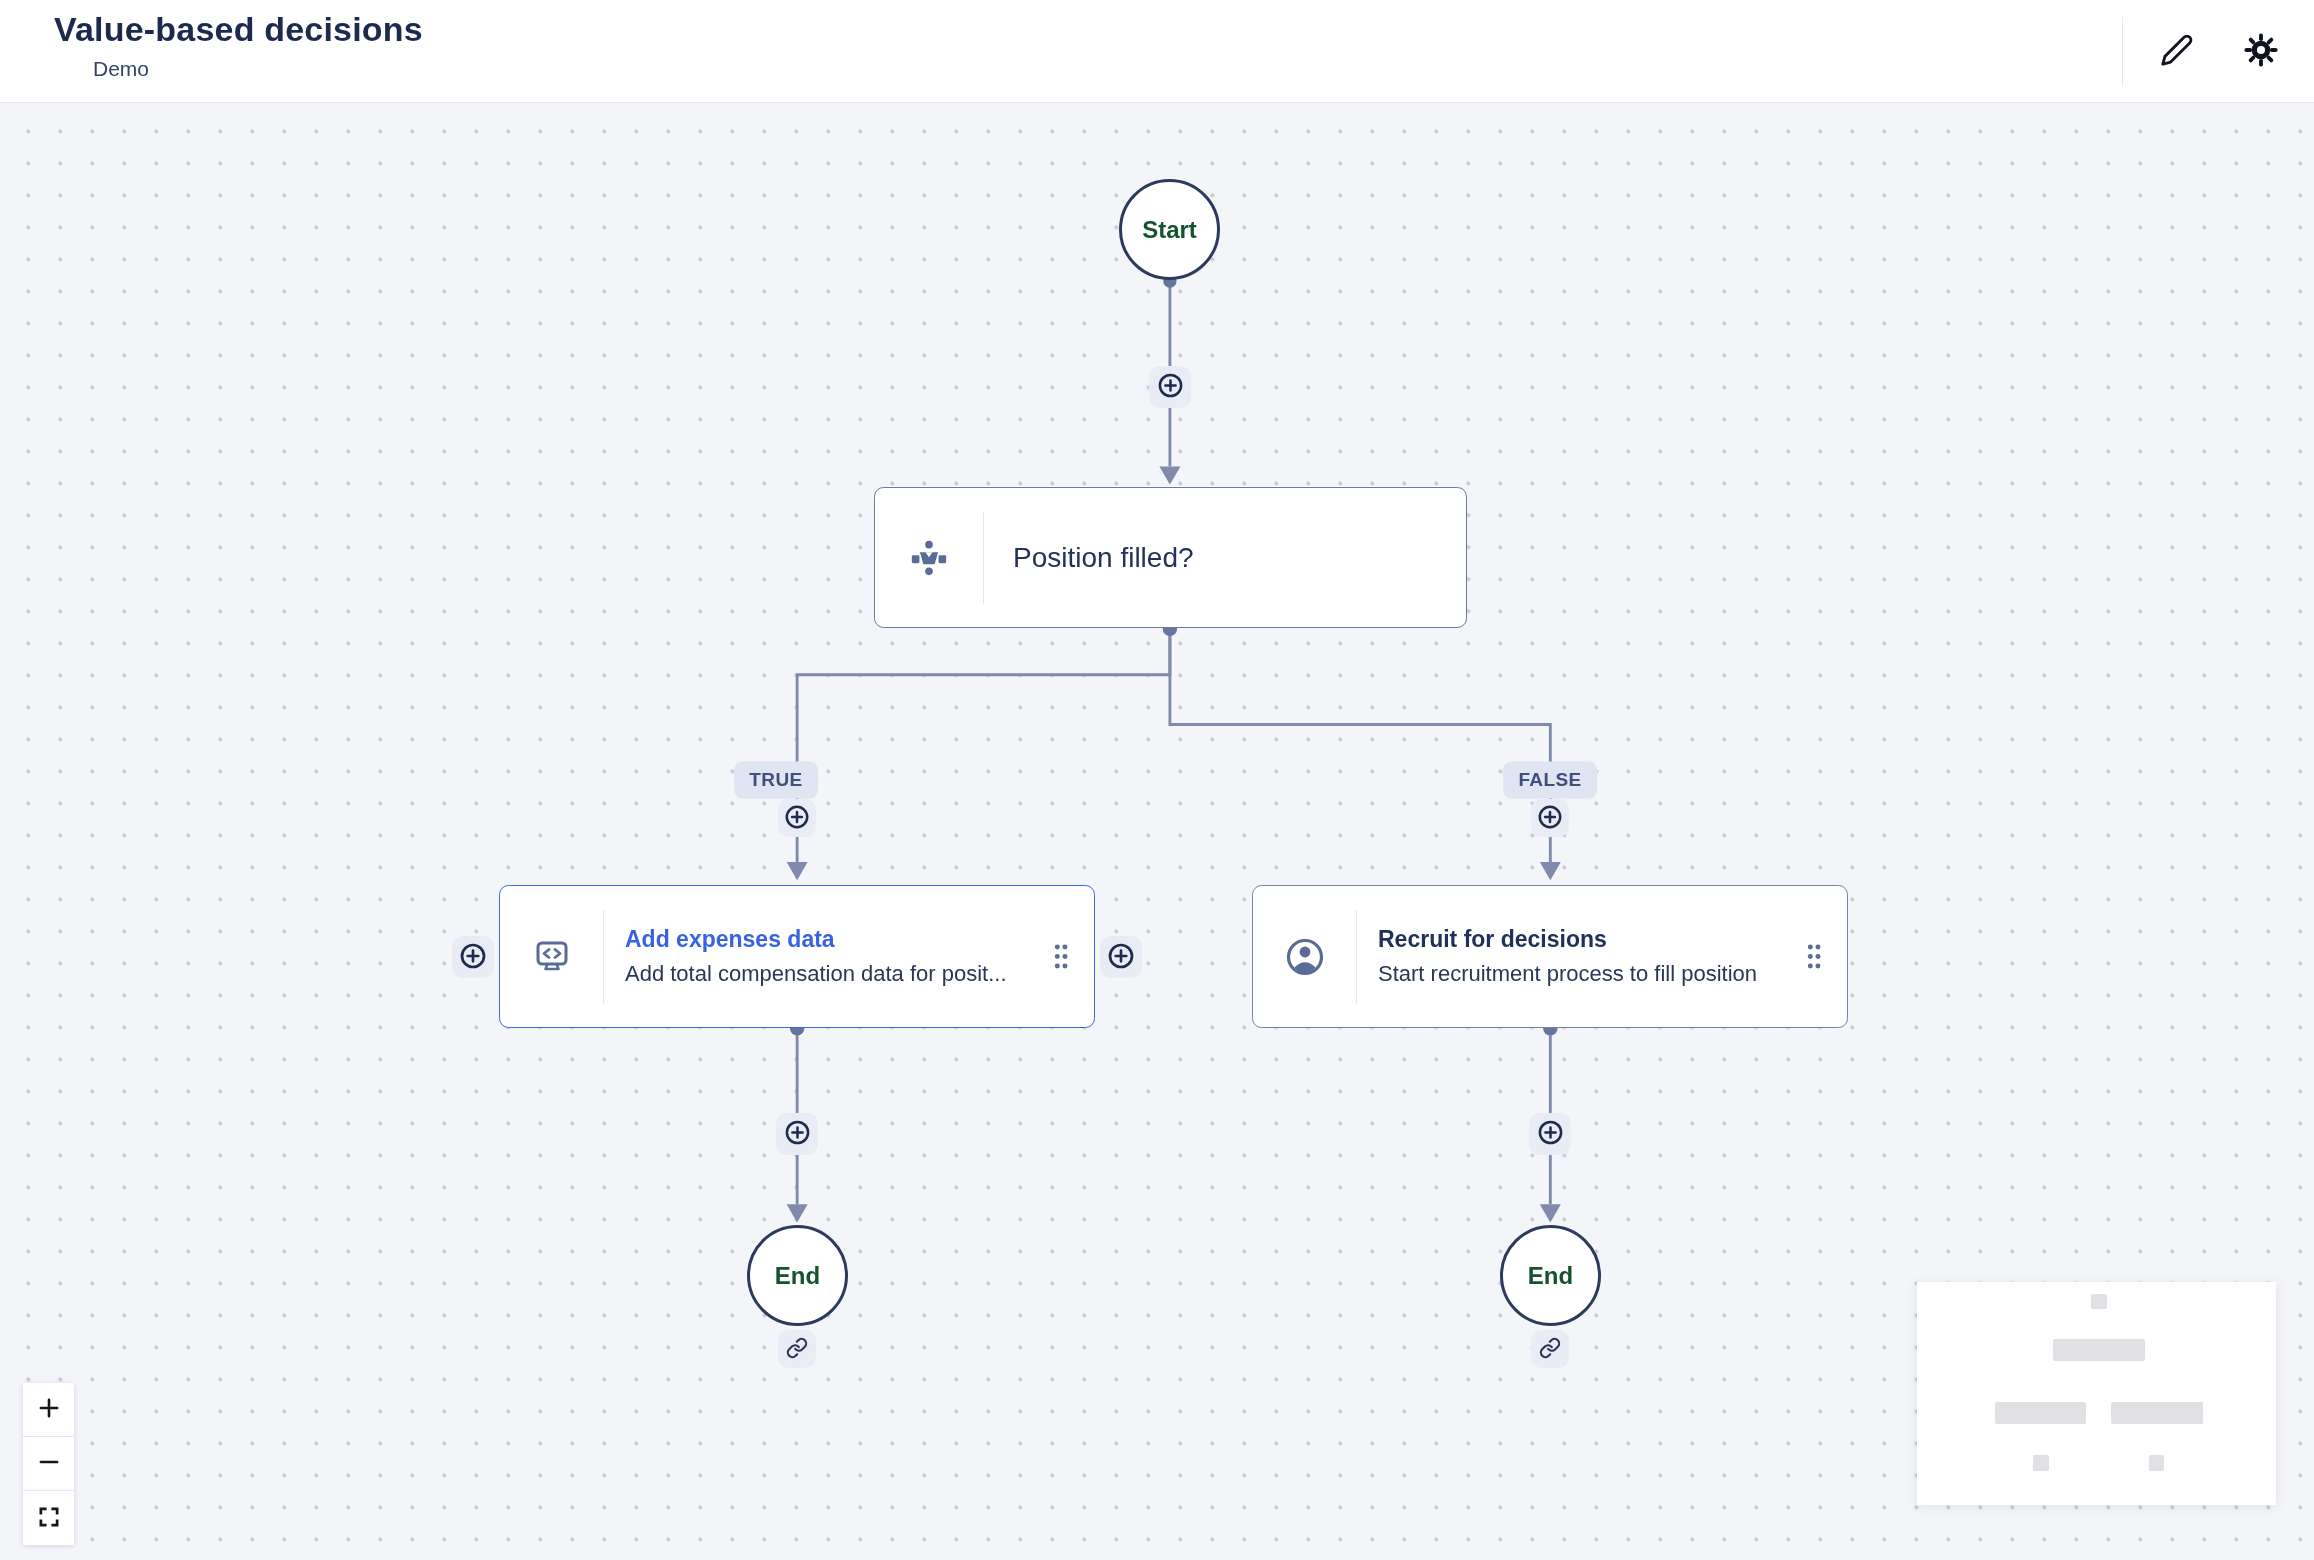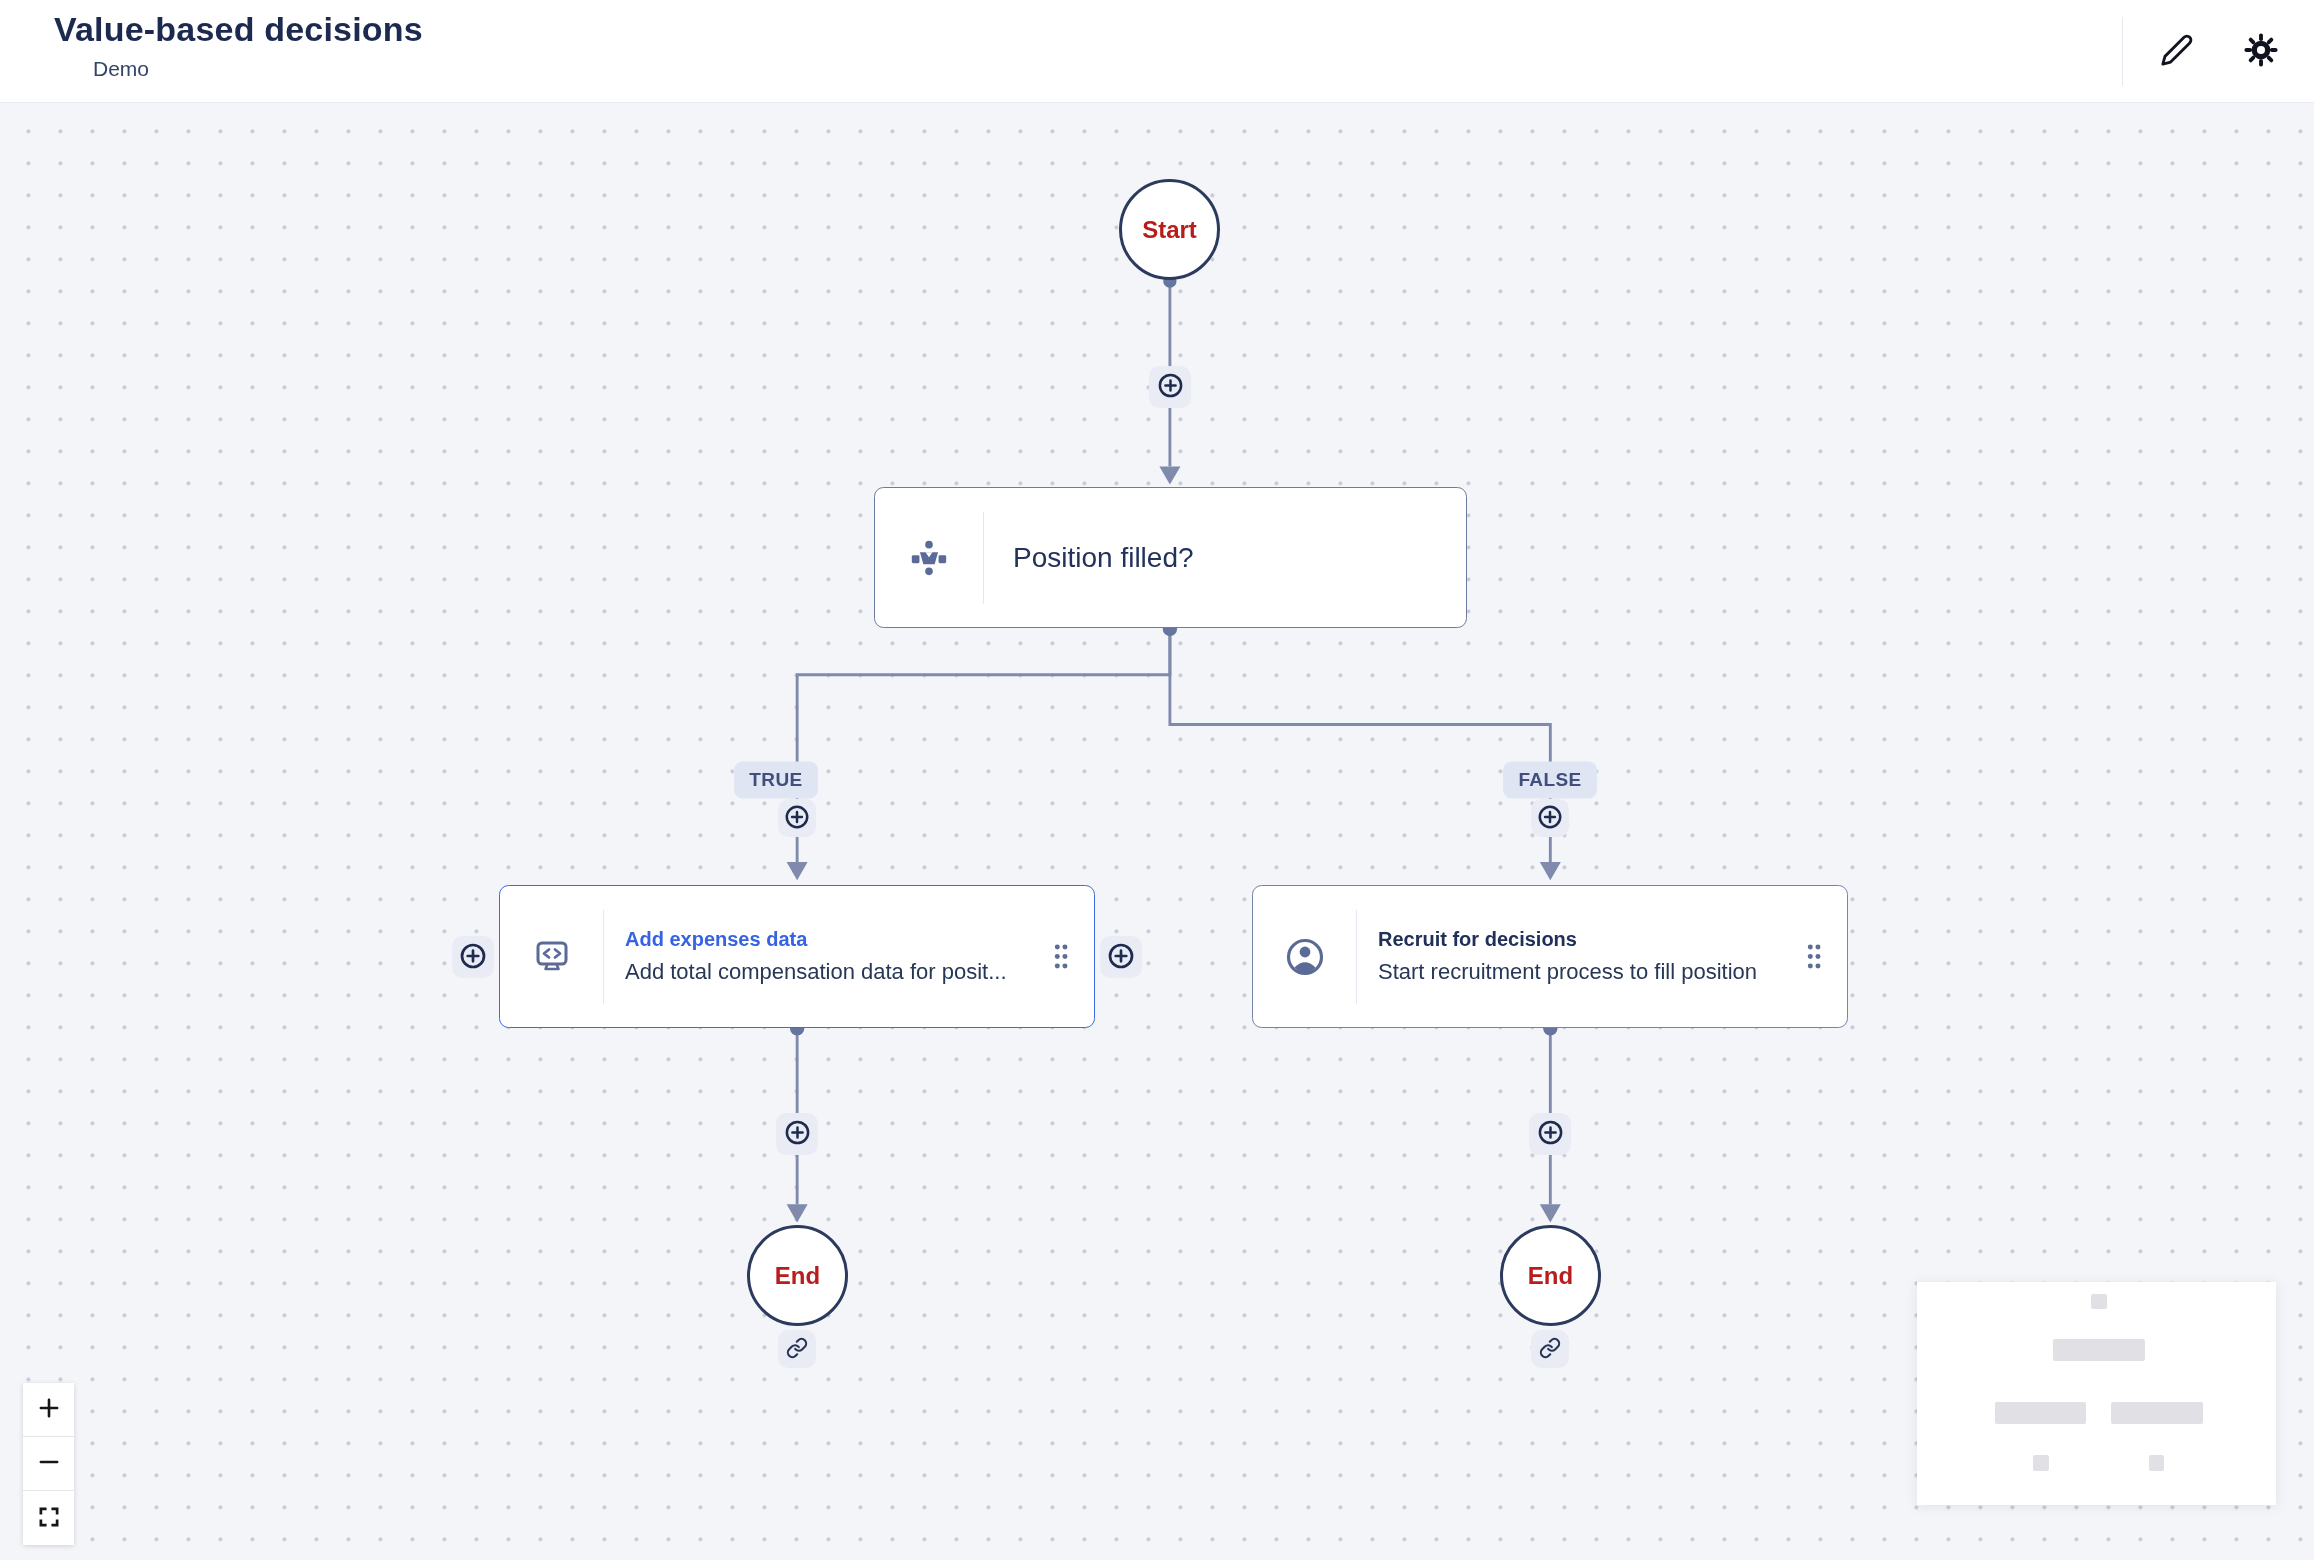--- a/index.html
+++ b/index.html
@@ -17,37 +17,37 @@
   
   .canvas { position:relative; width:2314px; height:1458px; background:#f4f5f8;
     background-image: radial-gradient(circle, #c7cad5 1.6px, transparent 1.6px);
     background-size: 32px 32px; background-position: 12.4px 12.4px; overflow:hidden; }
 
   .edges { position:absolute; left:0; top:0; }
 
   
   .event-circle { position:absolute; width:101px; height:101px; border-radius:50%; background:#ffffff;
     border:3.8px solid #2c3a5e; display:flex; align-items:center; justify-content:center;
-    font-size:24px; font-weight:700; color:#b91c1c; cursor:pointer; }
+    font-size:24px; font-weight:700; color:#14532d; cursor:pointer; }
 
   
   .decision-node { position:absolute; left:874px; top:384px; width:593px; height:141px; background:#ffffff;
     border:1.4px solid #6d7ba2; border-radius:9.6px; display:flex; align-items:center; cursor:pointer; }
   .decision-node .icon-cell { width:108px; display:flex; align-items:center; justify-content:center; }
   .decision-node .v-divider { width:1px; height:92px; background:#e4e7f0; }
   .decision-label { font-size:28px; color:#22325a; padding-left:29px; }
 
   
   .task-node { position:absolute; top:782px; width:596px; height:143px; background:#ffffff;
     border:1.9px solid #7583a9; border-radius:9.6px; display:flex; align-items:center; cursor:pointer; }
   .task-node.selected { border-color:#3d6ae2; }
   .task-node .icon-cell { width:103px; display:flex; align-items:center; justify-content:center; flex:none; }
   .task-node .v-divider { width:1px; height:94px; background:#e4e7f0; flex:none; }
   .task-text { flex:1; min-width:0; padding:0 13.4px 0 21px; }
-  .task-title { font-size:20px; font-weight:700; color:#20305a; white-space:nowrap; overflow:hidden; }
+  .task-title { font-size:23px; font-weight:700; color:#20305a; white-space:nowrap; overflow:hidden; }
   .task-node.selected .task-title { color:#3662e3; }
   .task-subtitle { font-size:22px; color:#273756; margin-top:8.6px; white-space:nowrap; overflow:hidden; }
   .drag-handle { flex:none; margin-right:25px; cursor:grab; display:flex; align-items:center; }
 
   
   .branch-pill { position:absolute; transform:translate(-50%,-50%); background:#dfe5f3; color:#414f7d;
     font-size:19px; font-weight:700; letter-spacing:0.4px; padding:7.6px 15.3px; border-radius:8.6px; }
 
   
   .chip { position:absolute; transform:translate(-50%,-50%); background:#e9ecf4; border-radius:10.5px;

